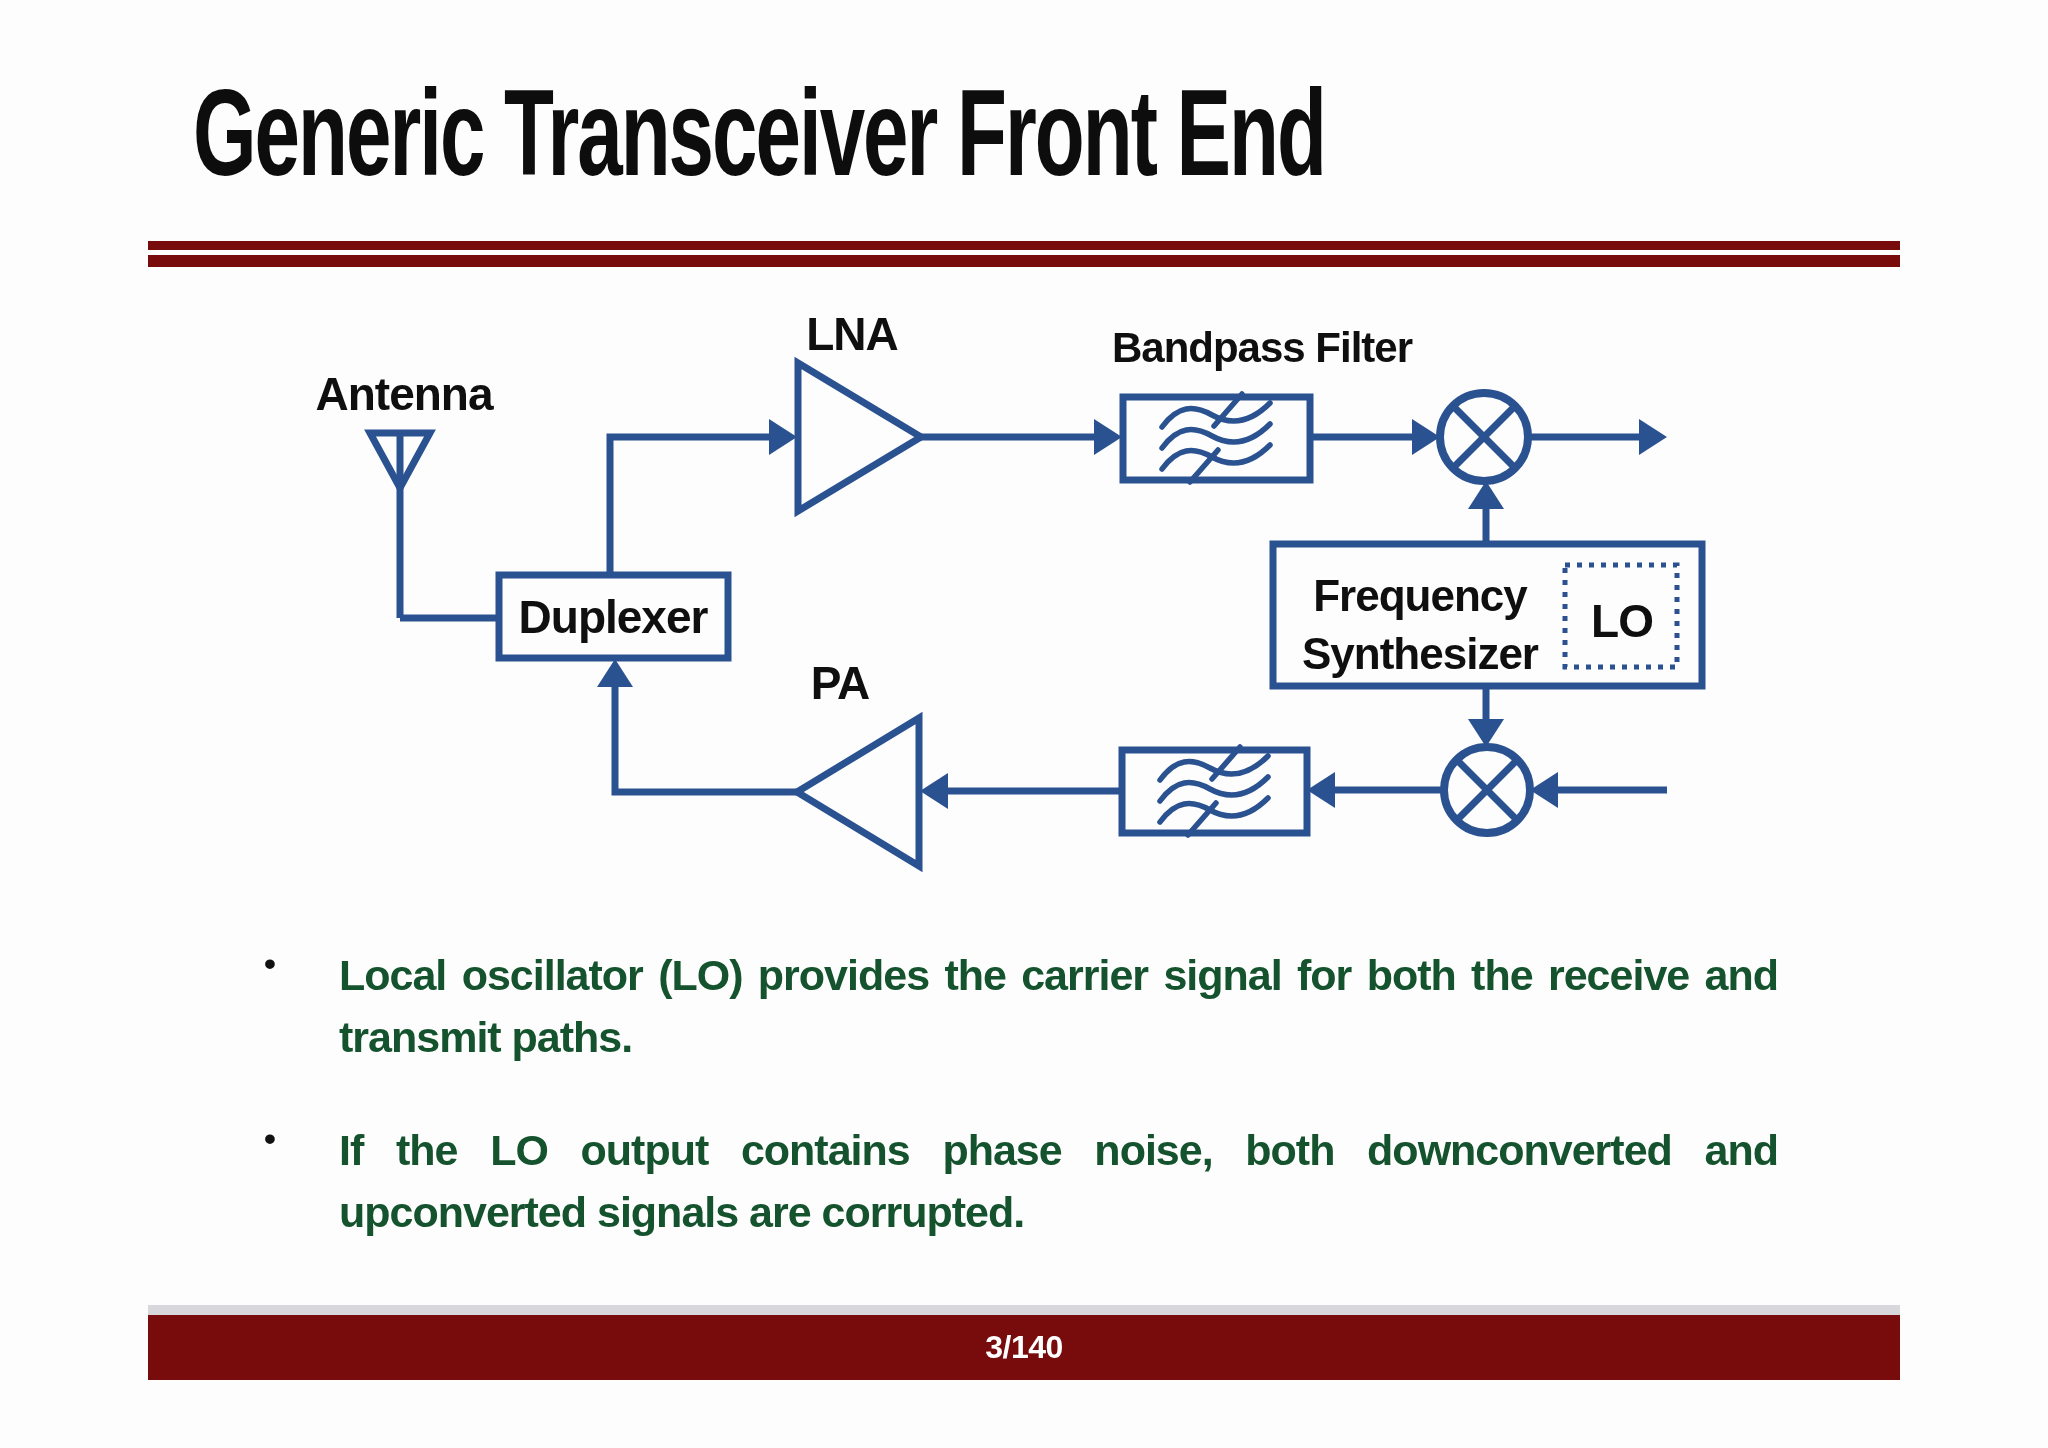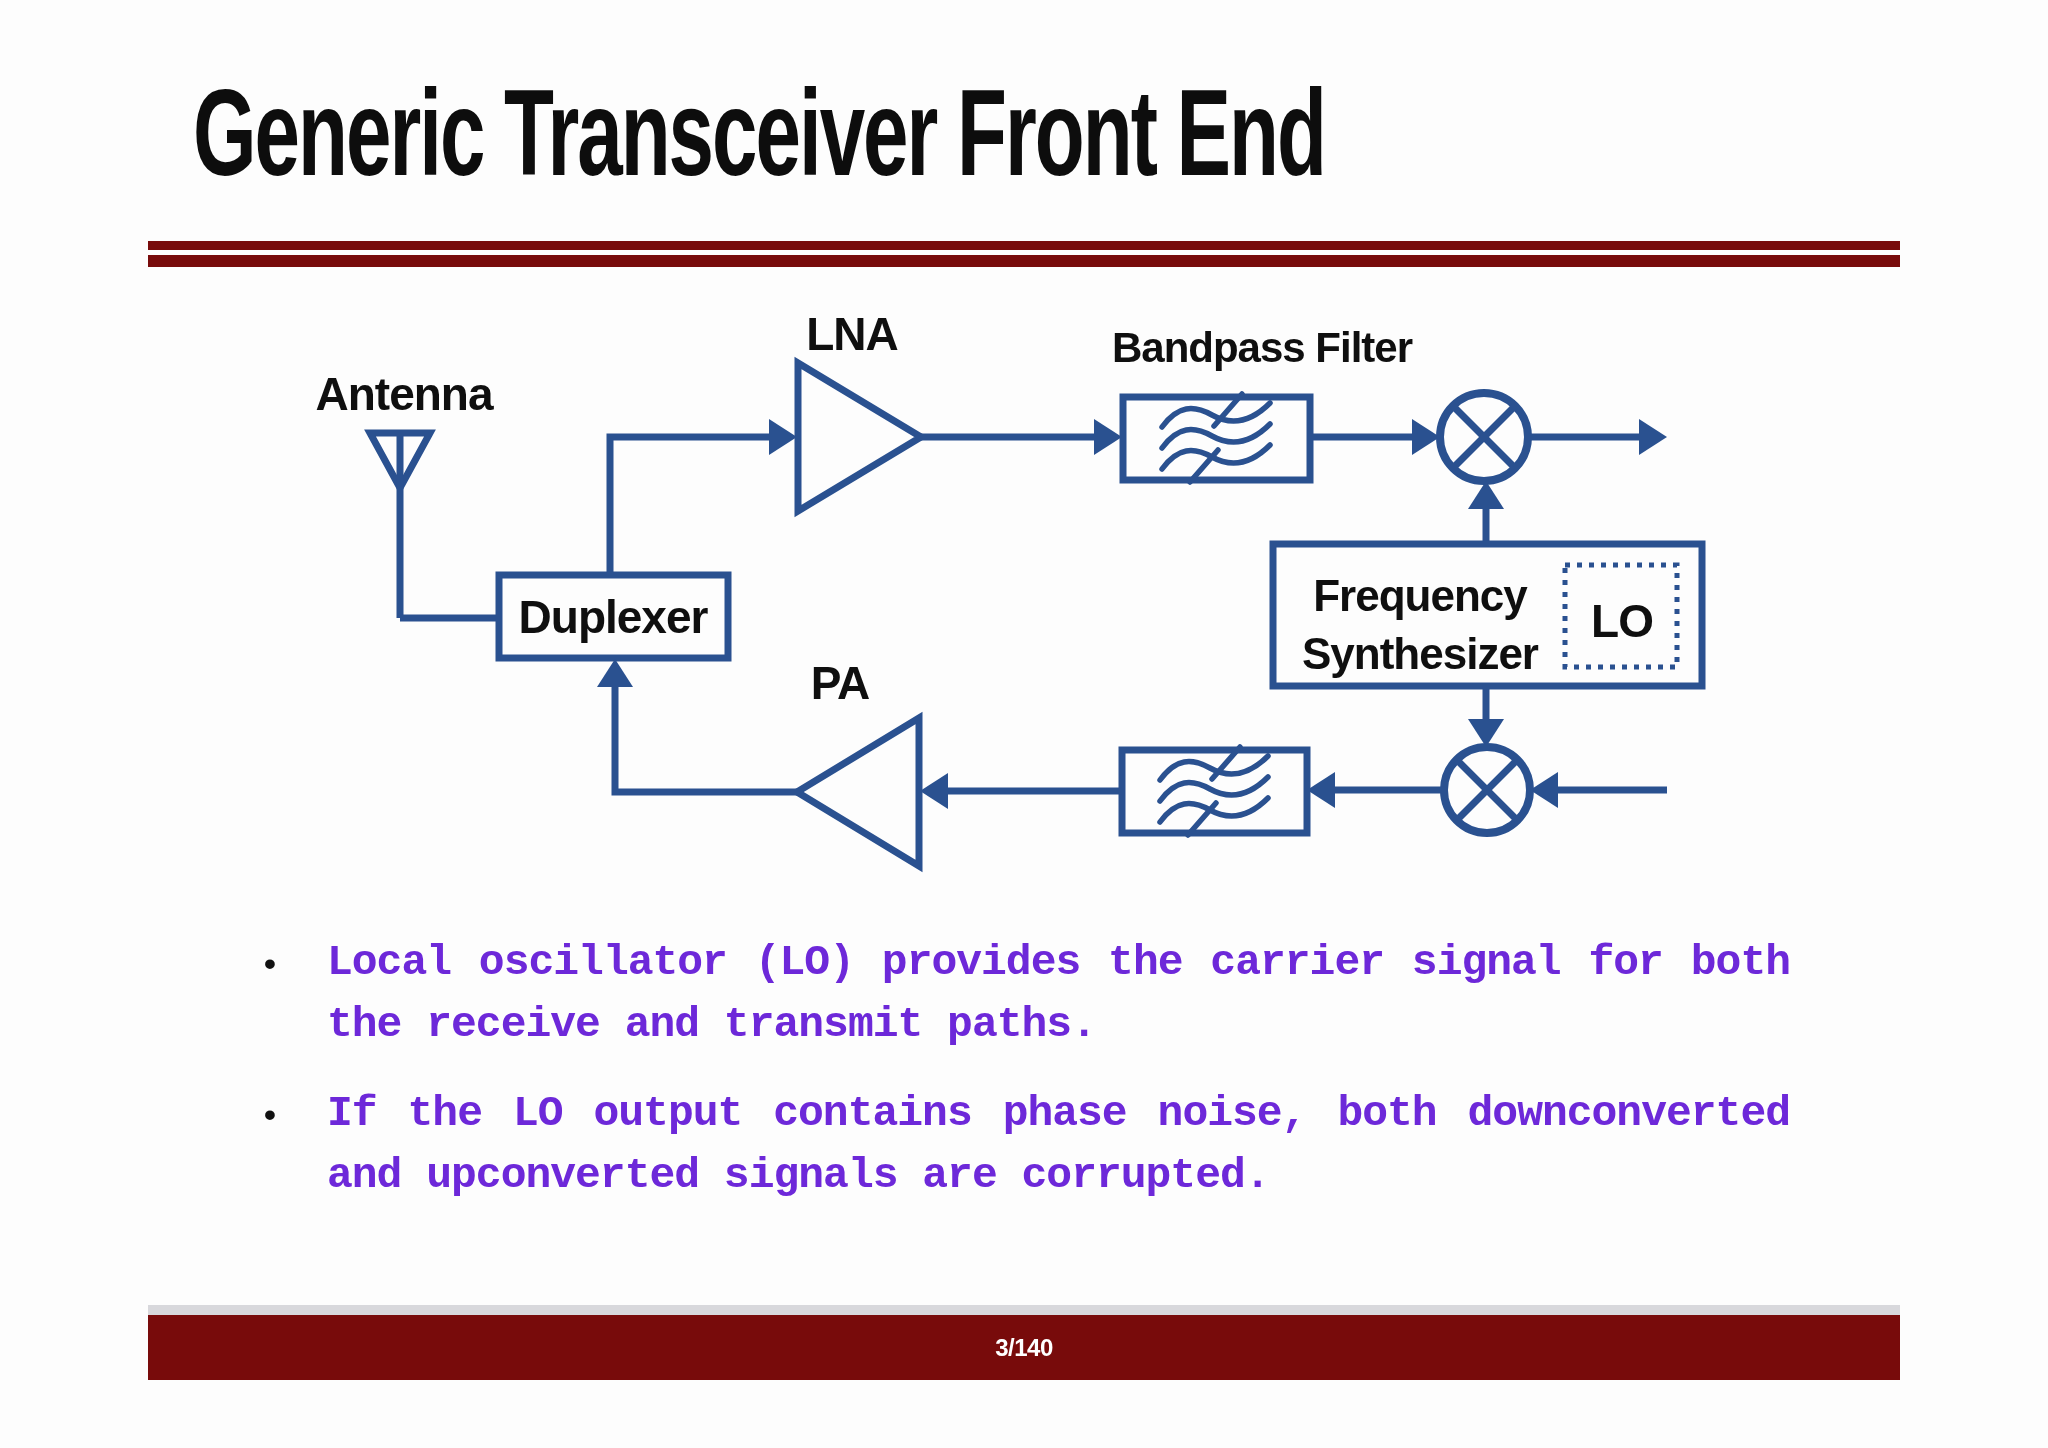--- a/index.html
+++ b/index.html
@@ -30,39 +30,38 @@
     font-weight:bold;fill:#0f0f0f;letter-spacing:-1px;
   }
   
   .bullets{position:absolute;left:264px;top:932px;width:1526px;}
   .bullet-item{display:flex;margin:0 0 27px 0;}
   .bullet-marker{
     flex:0 0 63px;font-size:34px;line-height:62px;color:#111;
     font-weight:bold;
   }
   .bullet-text{
-    flex:1;margin:0;
-    font-size:43px;line-height:62px;font-weight:bold;color:#6d28d9;
+    flex:1;margin:12px;
+    font-size:43px;line-height:62px;font-weight:bold;color:#14532d;
     letter-spacing:-1px;
     text-align:justify;
-    font-family:Liberation Mono, monospace;
   }
   
   .footer-shadow{
     position:absolute;left:148px;top:1305px;width:1752px;height:10px;
     background:#d8d8dc;
   }
   .footer-bar{
     position:absolute;left:148px;top:1315px;width:1752px;height:65px;
     background:#780b0b;color:#ffffff;
   }
   .footer-page{
     position:absolute;left:0;right:0;top:0;height:59px;
     text-align:center;line-height:65px;
-    font-size:24px;font-weight:bold;letter-spacing:-0.5px;
+    font-size:32px;font-weight:bold;letter-spacing:-0.5px;
   }
   .footer-dept{
     position:absolute;right:22px;top:0;height:65px;
     line-height:65px;
     font-size:36px;font-weight:bold;letter-spacing:-0.5px;
     white-space:nowrap;
   }
 </style>
 </head>
 <body>

